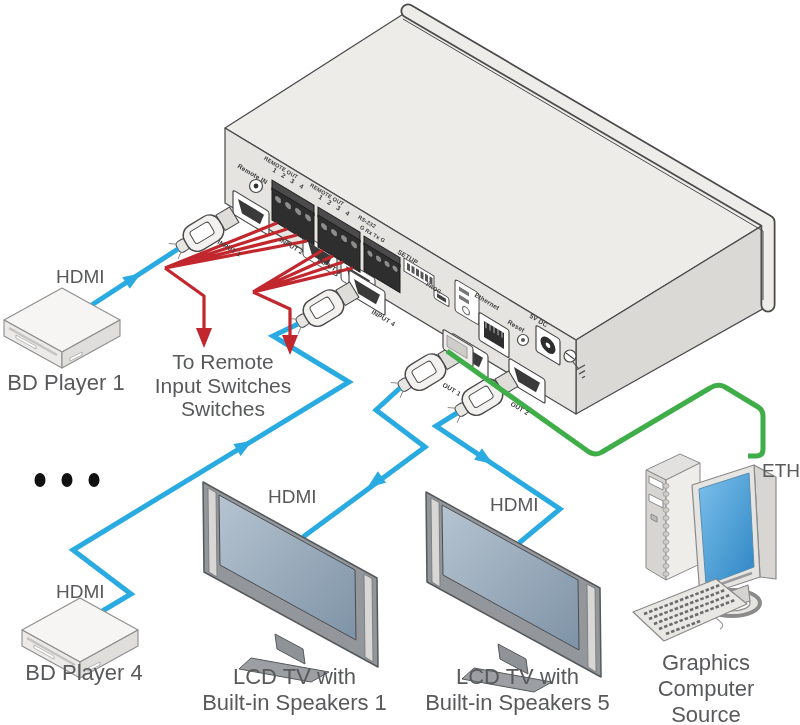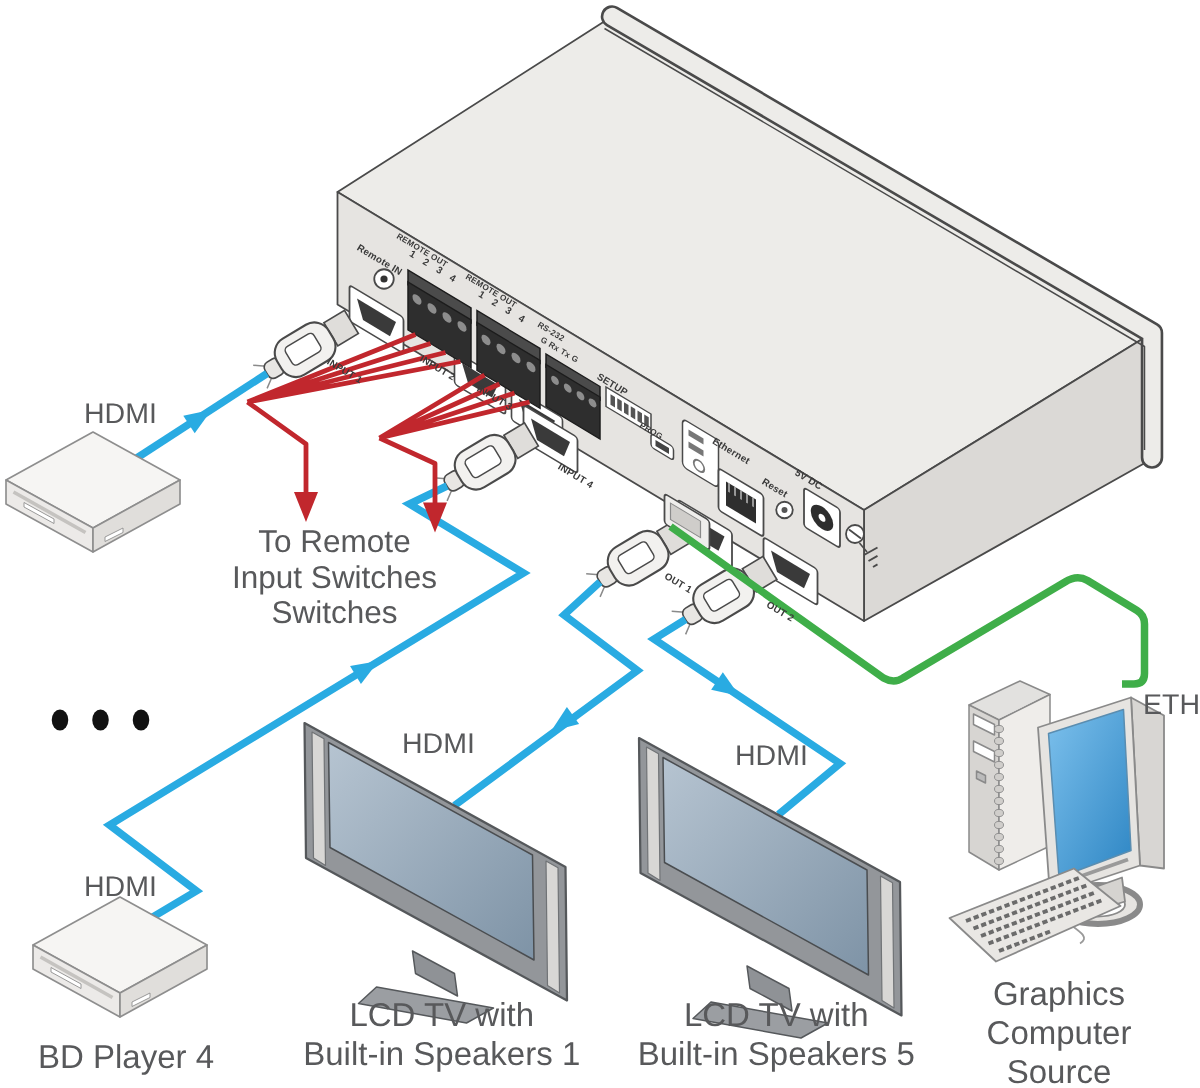--- a/index.html
+++ b/index.html
@@ -297,21 +297,22 @@
   <div class="lbl" style="left:268px;top:486px;">HDMI</div>
   <div class="lbl" style="left:490px;top:494px;">HDMI</div>
   <div class="lbl" style="left:762px;top:460px;">ETH</div>
 
   <div class="note" style="left:138px;top:350px;">
     <div>To Remote</div>
     <div>Input Switches</div>
     <div>Switches</div>
   </div>
 
-  <div class="cap" style="left:14px;top:692px;width:140px;">BD Player 4</div>
+  <div class="cap" style="left:0px;top:370px;width:132px;">BD Player 1</div>
+  <div class="cap" style="left:14px;top:660px;width:140px;">BD Player 4</div>
 
   <div class="cap" style="left:192px;top:664px;width:205px;">
     <div>LCD TV with</div>
     <div>Built-in Speakers 1</div>
   </div>
   <div class="cap" style="left:415px;top:664px;width:205px;">
     <div>LCD TV with</div>
     <div>Built-in Speakers 5</div>
   </div>
   <div class="cap" style="left:646px;top:650px;width:120px;">

